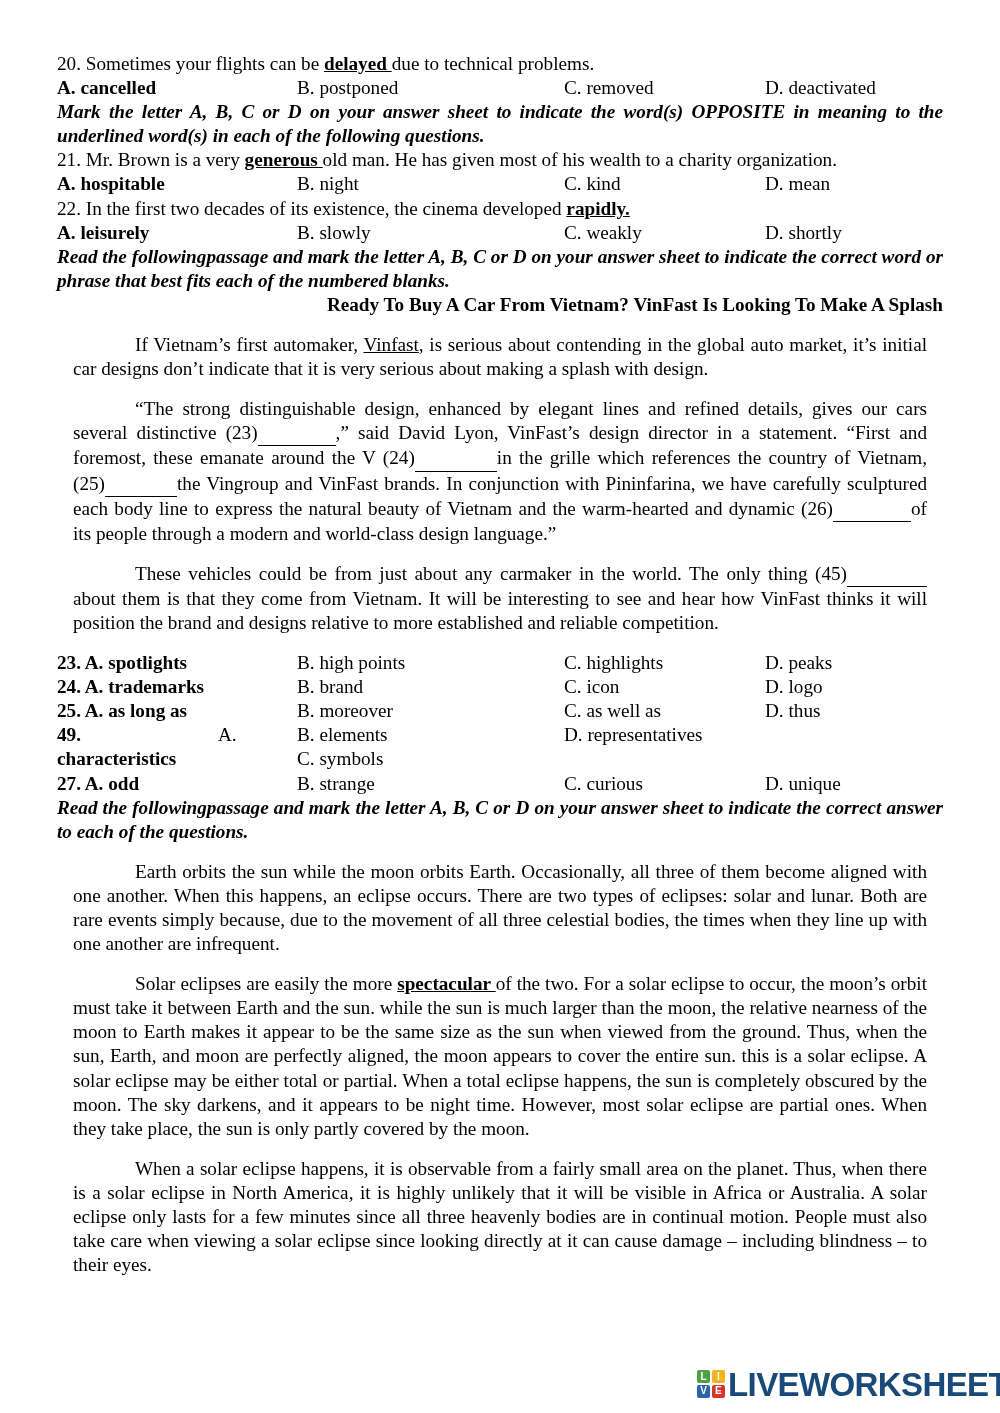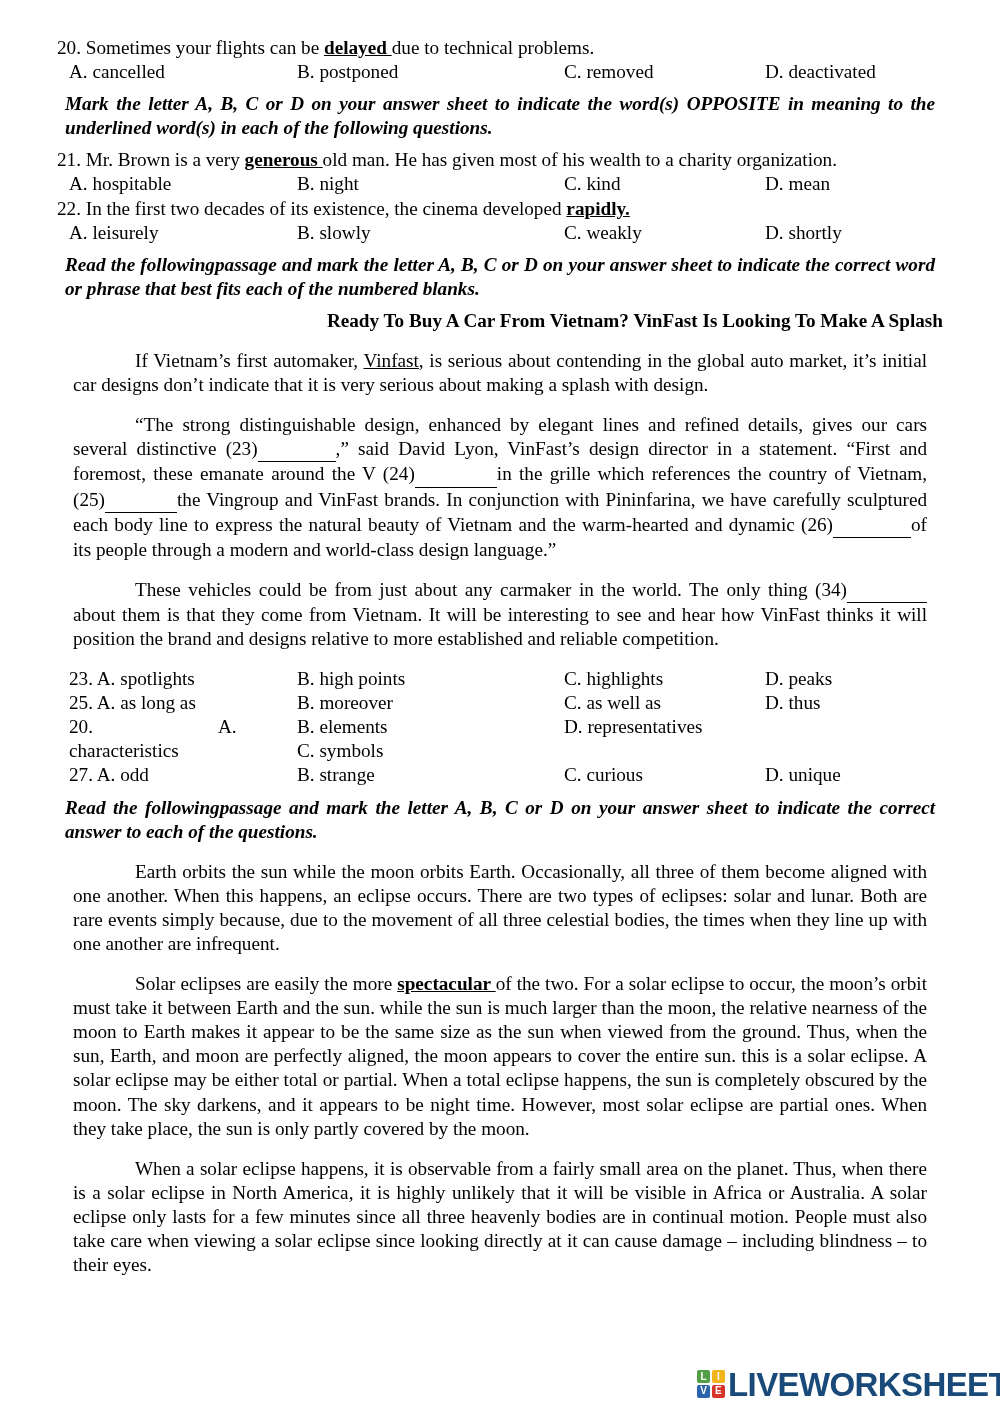--- a/index.html
+++ b/index.html
@@ -14,35 +14,35 @@
     font-family: "Liberation Serif", "DejaVu Serif", serif;
     color: #000000;
     overflow: hidden;
   }
   .page {
     position: absolute;
     left: 0; top: 0;
     width: 1000px;
     height: 1413px;
     box-sizing: border-box;
-    padding: 36px 57px 0 57px;
+    padding: 52px 57px 0 57px;
   }
   .doc {
     width: 886px;
     font-size: 19.2px;
     line-height: 24.1px;
   }
   .q-stem {
     margin: 0;
   }
   .instr {
     font-weight: bold;
     font-style: italic;
     text-align: justify;
-    margin: 8px;
+    margin: 0;
     line-height: 24.1px;
   }
   .title {
     font-weight: bold;
     text-align: right;
     margin: 0;
     line-height: 24.1px;
   }
   .para {
     text-align: justify;
@@ -65,21 +65,21 @@
   }
   .opts {
     position: relative;
     height: 24.1px;
     white-space: nowrap;
   }
   .opts span {
     position: absolute;
     top: 0;
   }
-  .col-a { left: 12px; }
+  .col-a { left: 0px; font-weight: bold; }
   .col-a2 { left: 161px; }
   .col-b { left: 240px; text-align: right; }
   .col-c { left: 473px; margin-left: 34px; }
   .col-d { left: 708px; }
   .footer-logo {
     position: absolute;
     left: 697px;
     top: 1366px;
     display: flex;
     align-items: center;
@@ -147,37 +147,43 @@
 
     <div class="instr">Read the followingpassage and mark the letter A, B, C or D on your answer sheet to indicate the correct word or phrase that best fits each of the numbered blanks.</div>
 
     <div class="title">Ready To Buy A Car From Vietnam? VinFast Is Looking To Make A Splash</div>
 
     <div class="para"><span>If Vietnam’s first automaker, </span><u class="ul">Vinfast</u><span>, is serious about contending in the global auto market, it’s initial car designs don’t indicate that it is very serious about making a splash with design.</span></div>
 
 
     <div class="para"><span>“The strong distinguishable design, enhanced by elegant lines and refined details, gives our cars several distinctive (23)</span><span class="blank" style="width:78px">&nbsp;</span><span>,” said David Lyon, VinFast’s design director in a statement. “First and foremost, these emanate around the V (24)</span><span class="blank" style="width:82px">&nbsp;</span><span>in the grille which references the country of Vietnam, (25)</span><span class="blank" style="width:72px">&nbsp;</span><span>the Vingroup and VinFast brands. In conjunction with Pininfarina, we have carefully sculptured each body line to express the natural beauty of Vietnam and the warm-hearted and dynamic (26)</span><span class="blank" style="width:78px">&nbsp;</span><span>of its people through a modern and world-class design language.”</span></div>
 
-    <div class="para"><span>These vehicles could be from just about any carmaker in the world. The only thing (34)</span><span class="blank" style="width:80px">&nbsp;</span><span>about them is that they come from Vietnam. It will be interesting to see and hear how VinFast thinks it will position the brand and designs relative to more established and reliable competition.</span></div>
+    <div class="para"><span>These vehicles could be from just about any carmaker in the world. The only thing (45)</span><span class="blank" style="width:80px">&nbsp;</span><span>about them is that they come from Vietnam. It will be interesting to see and hear how VinFast thinks it will position the brand and designs relative to more established and reliable competition.</span></div>
 
     <div class="opts">
       <span class="col-a">23. A. spotlights</span>
       <span class="col-b">B. high points</span>
       <span class="col-c">C. highlights</span>
       <span class="col-d">D. peaks</span>
     </div>
     <div class="opts">
+      <span class="col-a">24. A. trademarks</span>
+      <span class="col-b">B. brand</span>
+      <span class="col-c">C. icon</span>
+      <span class="col-d">D. logo</span>
+    </div>
+    <div class="opts">
       <span class="col-a">25. A. as long as</span>
       <span class="col-b">B. moreover</span>
       <span class="col-c">C. as well as</span>
       <span class="col-d">D. thus</span>
     </div>
 
     <div class="opts">
-      <span class="col-a">20.</span>
+      <span class="col-a">49.</span>
       <span class="col-a2">A.</span>
       <span class="col-b">B. elements</span>
       <span class="col-c">D. representatives</span>
     </div>
     <div class="opts">
       <span class="col-a">characteristics</span>
       <span class="col-b">C. symbols</span>
     </div>
 
     <div class="opts">

